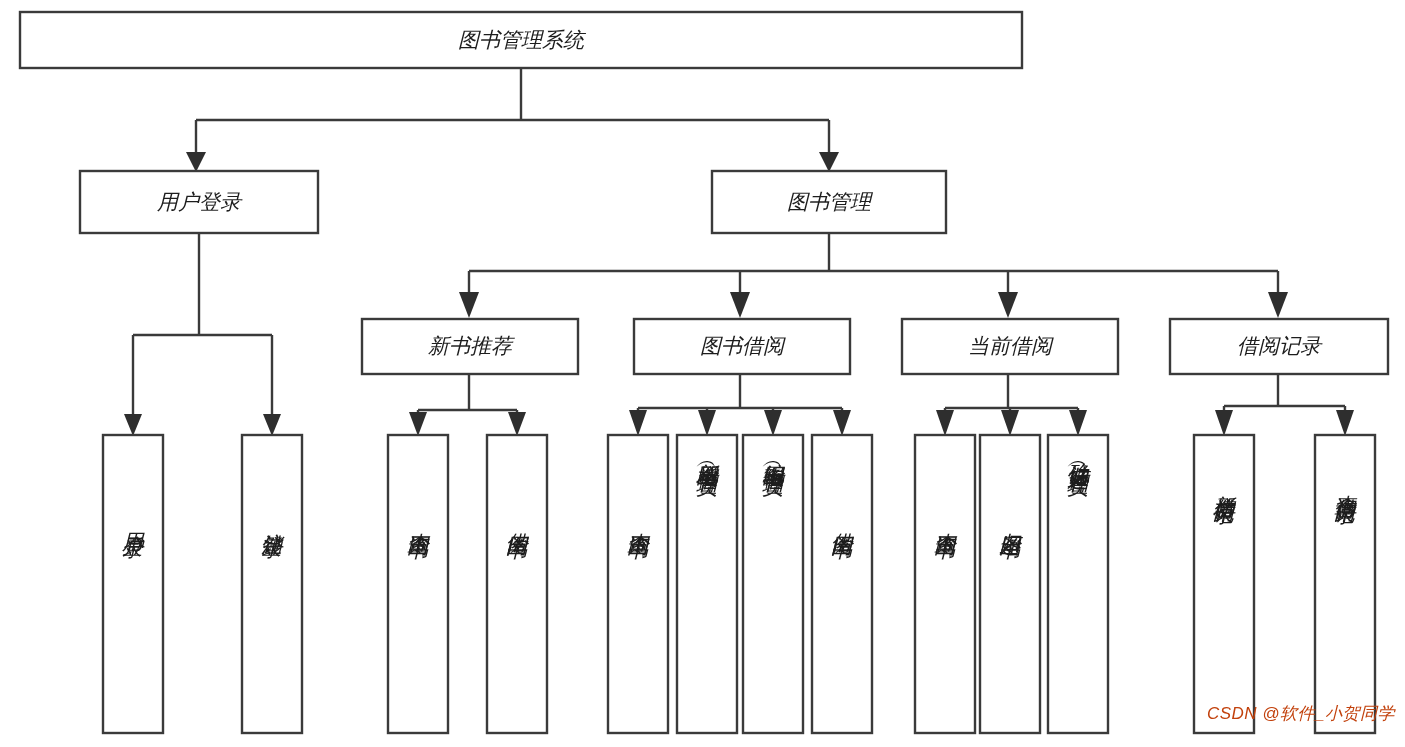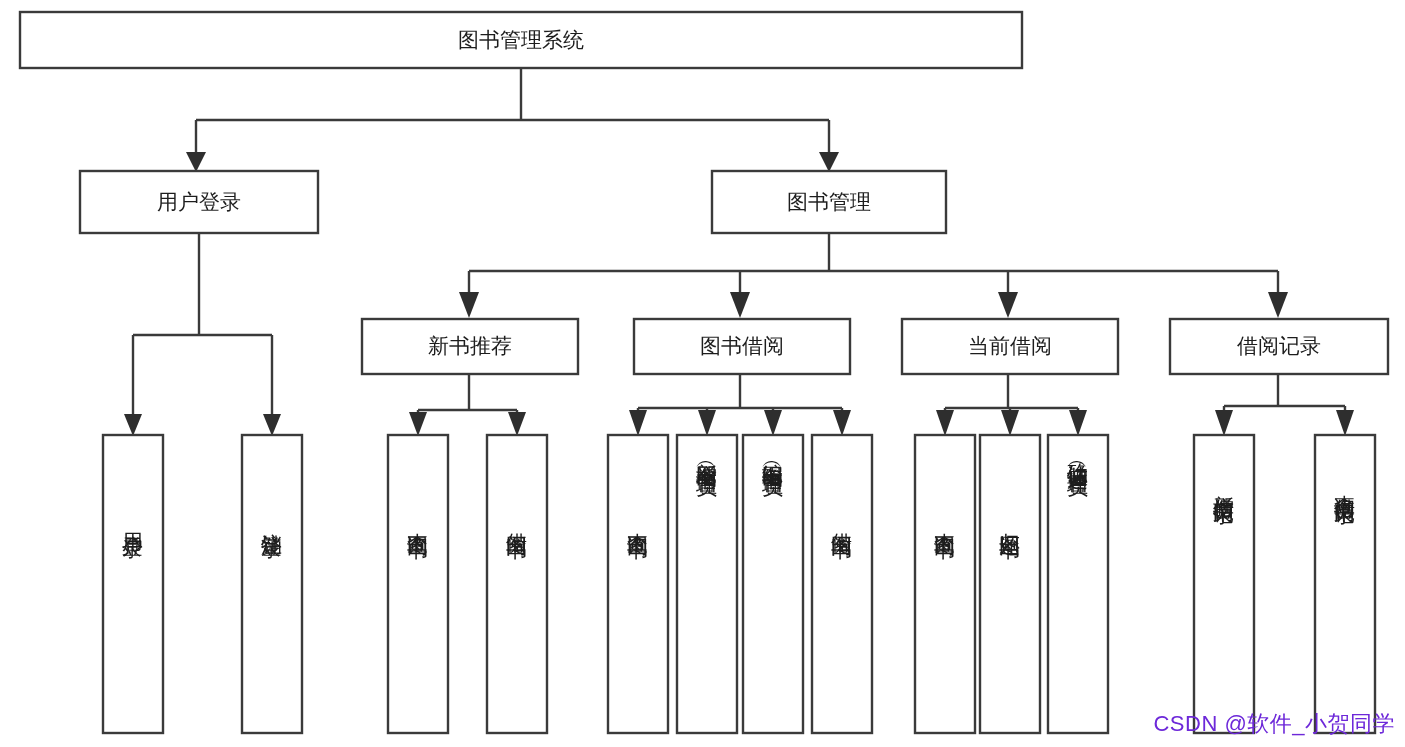--- a/index.html
+++ b/index.html
@@ -7,20 +7,21 @@
     padding: 0;
     background: #ffffff;
   }
   #canvas-wrap {
     position: relative;
     width: 1405px;
     height: 747px;
     background: #ffffff;
     overflow: hidden;
     font-family: "Liberation Sans", "DejaVu Sans", sans-serif;
+    font-style: italic;
   }
   svg#diagram {
     position: absolute;
     top: 0;
     left: 0;
     width: 1405px;
     height: 747px;
     display: block;
   }
   .node-box {
@@ -50,24 +51,24 @@
     font-size: 21px;
     fill: #1d1d1d;
     writing-mode: vertical-rl;
     text-orientation: upright;
     letter-spacing: 2px;
     white-space: pre;
   }
   .watermark {
     position: absolute;
     right: 10px;
-    bottom: 8px;
-    font-family: "Liberation Sans", "DejaVu Sans", sans-serif;
-    font-size: 22px;
-    color: #6d28d9;
+    bottom: 22px;
+    font-family: "Liberation Sans", "DejaVu Sans", sans-serif;
+    font-size: 17px;
+    color: #c2410c;
     letter-spacing: 0.5px;
     pointer-events: none;
     user-select: none;
   }
 </style>
 </head>
 <body>
 
 <div id="canvas-wrap">
 

